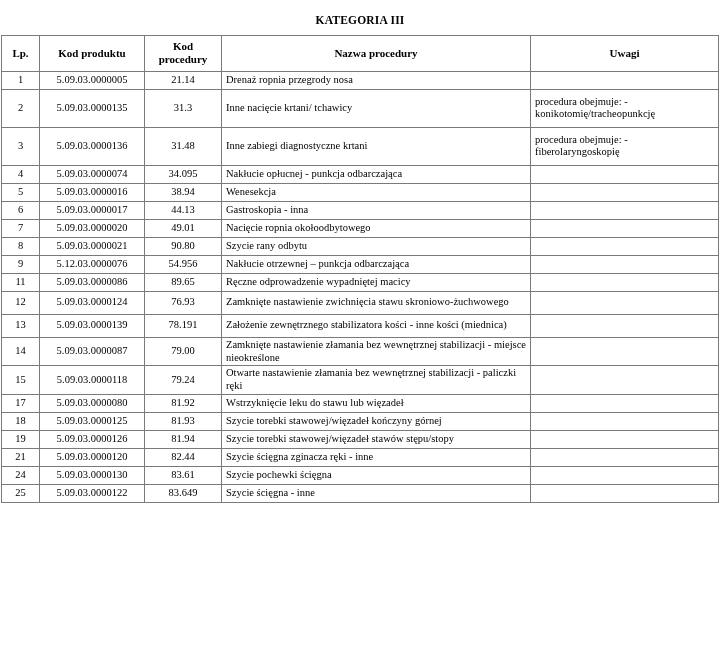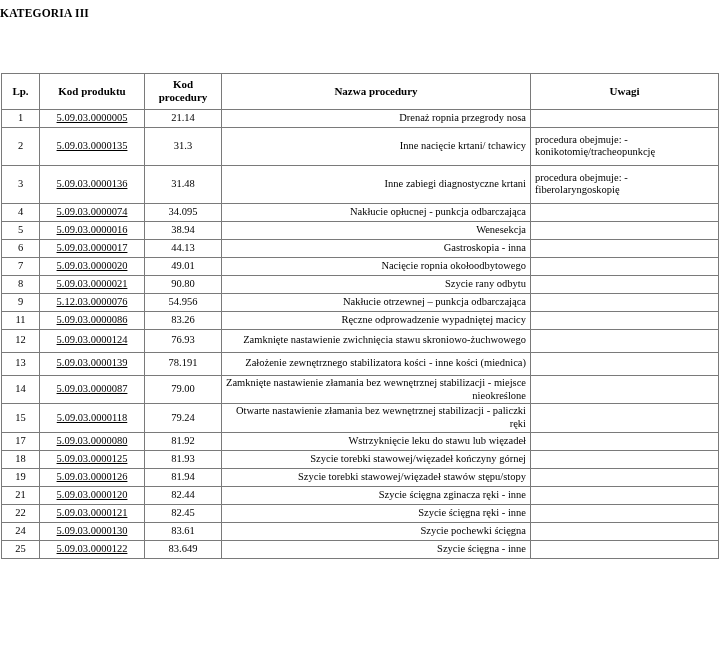--- a/index.html
+++ b/index.html
@@ -14,37 +14,36 @@
     font-family: "Liberation Serif", "DejaVu Serif", serif;
     color: #000000;
   }
   .page {
     width: 720px;
     height: 656px;
     position: relative;
     box-sizing: border-box;
   }
   .doc-title {
-    text-align: left;
+    text-align: center;
     font-weight: bold;
     font-size: 11.5px;
     letter-spacing: 0.2px;
-    padding-top: 7px;
+    padding-top: 14px;
     padding-bottom: 7px;
     line-height: 1.2;
   }
   table.proc-table {
     border-collapse: collapse;
     table-layout: fixed;
     width: 717px;
     margin-left: 1px;
     border-top: 1.6px solid #7a7a7a;
     border-left: 1.3px solid #7a7a7a;
     border-right: 1.3px solid #7a7a7a;
-    margin-top: 45px;
   }
   table.proc-table col.c-lp       { width: 38px;  }
   table.proc-table col.c-prod     { width: 105px; }
   table.proc-table col.c-proc     { width: 77px;  }
   table.proc-table col.c-name     { width: 309px; }
   table.proc-table col.c-uwagi    { width: 188px; }
 
   table.proc-table th,
   table.proc-table td {
     border: 1.1px solid #7a7a7a;
@@ -60,27 +59,26 @@
     font-size: 11px;
     height: 36px;
     padding: 2px 4px;
     line-height: 1.18;
   }
   td.lp-cell {
     text-align: center;
   }
   td.prod-cell {
     text-align: center;
-    text-decoration: underline;
   }
   td.proc-cell {
     text-align: center;
   }
   td.name-cell {
-    text-align: right;
+    text-align: left;
     padding-left: 5px;
   }
   td.uwagi-cell {
     text-align: left;
     padding-left: 6px;
     padding-top: 2px;
   }
   tr.row-1line td { height: 18px; }
   tr.row-2line td { height: 23px; }
   tr.row-tall  td { height: 38px; }
@@ -169,21 +167,21 @@
         <tr class="row-1line">
           <td class="lp-cell">9</td>
           <td class="prod-cell">5.12.03.0000076</td>
           <td class="proc-cell">54.956</td>
           <td class="name-cell">Nakłucie otrzewnej – punkcja odbarczająca</td>
           <td class="uwagi-cell"></td>
         </tr>
         <tr class="row-1line">
           <td class="lp-cell">11</td>
           <td class="prod-cell">5.09.03.0000086</td>
-          <td class="proc-cell">83.26</td>
+          <td class="proc-cell">89.65</td>
           <td class="name-cell">Ręczne odprowadzenie wypadniętej macicy</td>
           <td class="uwagi-cell"></td>
         </tr>
         <tr class="row-2line">
           <td class="lp-cell">12</td>
           <td class="prod-cell">5.09.03.0000124</td>
           <td class="proc-cell">76.93</td>
           <td class="name-cell">Zamknięte nastawienie zwichnięcia stawu skroniowo-żuchwowego</td>
           <td class="uwagi-cell"></td>
         </tr>
@@ -230,27 +228,20 @@
           <td class="uwagi-cell"></td>
         </tr>
         <tr class="row-1line">
           <td class="lp-cell">21</td>
           <td class="prod-cell">5.09.03.0000120</td>
           <td class="proc-cell">82.44</td>
           <td class="name-cell">Szycie ścięgna zginacza ręki - inne</td>
           <td class="uwagi-cell"></td>
         </tr>
         <tr class="row-1line">
-          <td class="lp-cell">22</td>
-          <td class="prod-cell">5.09.03.0000121</td>
-          <td class="proc-cell">82.45</td>
-          <td class="name-cell">Szycie ścięgna ręki - inne</td>
-          <td class="uwagi-cell"></td>
-        </tr>
-        <tr class="row-1line">
           <td class="lp-cell">24</td>
           <td class="prod-cell">5.09.03.0000130</td>
           <td class="proc-cell">83.61</td>
           <td class="name-cell">Szycie pochewki ścięgna</td>
           <td class="uwagi-cell"></td>
         </tr>
         <tr class="row-1line">
           <td class="lp-cell">25</td>
           <td class="prod-cell">5.09.03.0000122</td>
           <td class="proc-cell">83.649</td>

